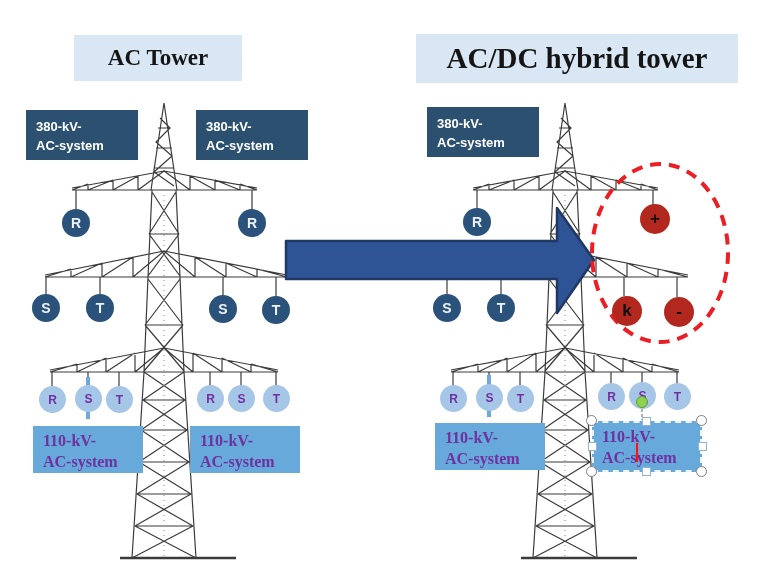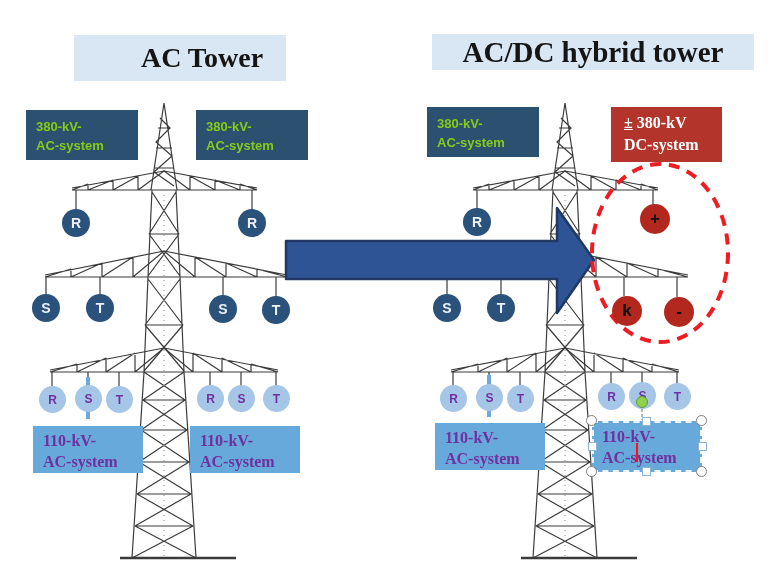--- a/index.html
+++ b/index.html
@@ -2,21 +2,21 @@
 <html><head>
 <meta charset="utf-8">
 <style>
   html,body{margin:0;padding:0;background:#fff;}
   #stage{position:relative;width:768px;height:573px;background:#fff;overflow:hidden;
          font-family:"Liberation Sans",sans-serif;}
   #stage svg{position:absolute;left:0;top:0;}
   .titlebox{position:absolute;background:#D9E7F4;color:#151515;
             font-family:"Liberation Serif",serif;font-weight:bold;
             display:flex;align-items:center;justify-content:center;}
-  .box380{position:absolute;width:112px;height:50px;background:#2C5170;color:#84cc16;
+  .box380{position:absolute;width:112px;height:50px;background:#2C5170;color:#ffffff;
           font:bold 13px/19px "Liberation Sans",sans-serif;padding:7px 0 0 10px;box-sizing:border-box;}
   .boxdc{position:absolute;width:111px;height:55px;background:#B2342A;color:#fff;
          font:bold 16px/22px "Liberation Serif",serif;padding:5px 0 0 13px;box-sizing:border-box;}
   .boxdc .pm{text-decoration:underline;}
   .box110{position:absolute;width:110px;height:47px;background:#66A9DA;color:#7030A0;
           font:bold 16px/21px "Liberation Serif",serif;padding:4px 0 0 10px;box-sizing:border-box;}
   .box110.selected{border:2px dashed #ECF4FB;width:110px;height:51px;padding:3px 0 0 8px;}
   .circ{position:absolute;border-radius:50%;display:flex;align-items:center;justify-content:center;
         font-family:"Liberation Sans",sans-serif;font-weight:bold;}
   .navy{width:28px;height:28px;background:#2B527B;color:#EDF2F8;font-size:14px;}
@@ -64,41 +64,36 @@
     <line x1="88" y1="377" x2="88" y2="419" stroke="#6FA8DC" stroke-width="4"></line>
     <line x1="489" y1="375" x2="489" y2="417" stroke="#6FA8DC" stroke-width="4"></line>
 
     <line x1="642" y1="404" x2="642" y2="420" stroke="#666" stroke-dasharray="3 2"></line>
 
     <polygon points="286,241 557,241 557,208 594,260 557,313 557,279 286,279" fill="#2F5496" stroke="#1F3864" stroke-width="2.5" stroke-linejoin="round"></polygon>
 
     <ellipse cx="660" cy="253" rx="68" ry="89" fill="none" stroke="#EE1D23" stroke-width="4" stroke-dasharray="11 8"></ellipse>
   </svg>
 
-  <div class="titlebox" style="left:74px;top:35px;width:168px;height:46px;font-size:28px;padding-left:44px;">AC Tower</div>
-  <div class="titlebox" style="left:432px;top:34px;width:322px;height:36px;font-size:29px;">AC/DC hybrid tower</div>
+  <div class="titlebox" style="left:74px;top:35px;width:168px;height:46px;font-size:23px;">AC Tower</div>
+  <div class="titlebox" style="left:416px;top:34px;width:322px;height:49px;font-size:29px;">AC/DC hybrid tower</div>
 
   <div class="box380" style="left:26px;top:110px;">
     <span>380-kV-</span><br>
     <span>AC-system</span>
   </div>
   <div class="box380" style="left:196px;top:110px;">
     <span>380-kV-</span><br>
     <span>AC-system</span>
   </div>
   <div class="box380" style="left:427px;top:107px;">
     <span>380-kV-</span><br>
     <span>AC-system</span>
   </div>
 
-  <div class="boxdc" style="left:611px;top:107px;">
-    <span class="pm">±</span>
-    <span>380-kV</span><br>
-    <span>DC-system</span>
-  </div>
 
   <div class="circ navy" style="left:62px;top:209px;">R</div>
   <div class="circ navy" style="left:238px;top:209px;">R</div>
   <div class="circ navy" style="left:32px;top:294px;">S</div>
   <div class="circ navy" style="left:86px;top:294px;">T</div>
   <div class="circ navy" style="left:209px;top:295px;">S</div>
   <div class="circ navy" style="left:262px;top:296px;">T</div>
 
   <div class="circ navy" style="left:463px;top:208px;">R</div>
   <div class="circ navy" style="left:433px;top:294px;">S</div>

